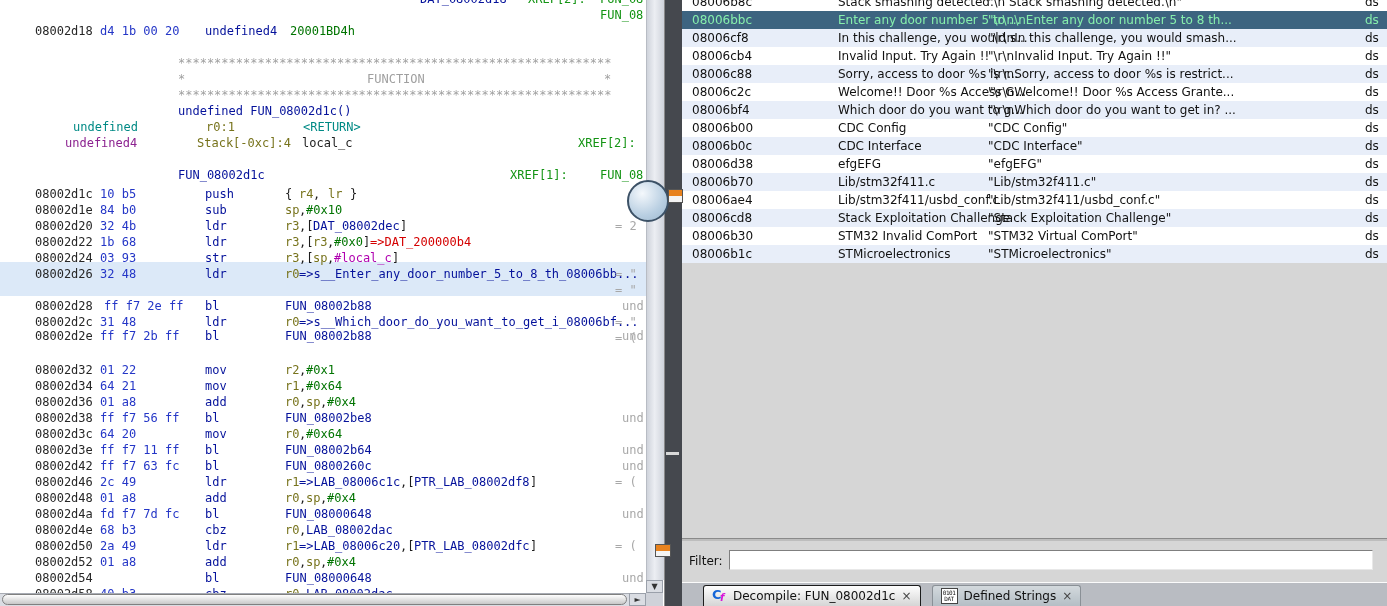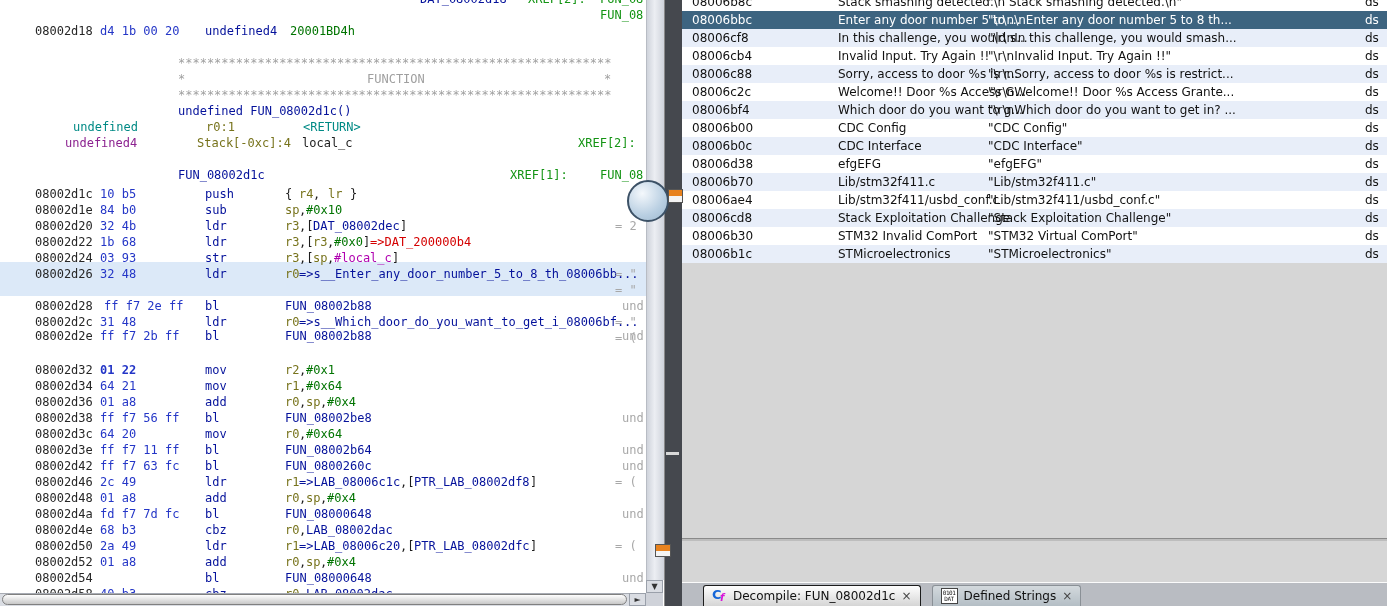--- a/index.html
+++ b/index.html
@@ -52,21 +52,21 @@
   .flag-marker .flag-top{display:block;width:100%;height:6px;background:#e8821e;}
   #flag-marker-1{left:668px;top:189px;}
   #flag-marker-2{left:655px;top:544px;width:16px;height:13px;}
 
   
   #right-panel{position:absolute;left:681px;top:0;width:706px;height:606px;background:#d6d6d6;}
   #strings-rows{position:absolute;left:0;top:0;width:706px;height:423px;overflow:hidden;background:#d6d6d6;}
   .trow{position:absolute;left:0;width:706px;height:18px;background:#fff;color:#111;
         font-size:12px;}
   .trow.stripe{background:#e8eef9;}
-  .trow.sel{background:#3d6480;color:#ffffff;}
+  .trow.sel{background:#3d6480;color:#86efac;}
   .cell{position:absolute;top:2px;white-space:pre;}
   .cell.addr{left:11px;}
   .cell.prev{left:157px;}
   .cell.repr{left:307px;}
   .cell.dtype{left:684px;}
 
   #table-divider{position:absolute;left:0;top:538px;width:706px;height:3px;background:#bdbdbd;border-top:1px solid #8a8a8a;box-sizing:border-box;}
   #filter-bar{position:absolute;left:0;top:541px;width:706px;height:41px;background:#d6d6d6;}
   #filter-label{position:absolute;left:8px;top:13px;font-size:12px;color:#111;}
   #filter-input{position:absolute;left:48px;top:9px;width:644px;height:20px;box-sizing:border-box;
@@ -108,21 +108,21 @@
       <div class="lline" style="top: 202px;"><span class="seg c-addr" style="left: 35px;">08002d1e</span><span class="seg c-byte" style="left: 100px;">84 b0</span><span class="seg c-mn" style="left: 205px;">sub</span><span class="seg c-reg" style="left: 285px;">sp</span><span class="seg c-blk" style="left: 299px;">,</span><span class="seg c-green" style="left: 306px;">#0x10</span></div>
       <div class="lline" style="top: 218px;"><span class="seg c-addr" style="left: 35px;">08002d20</span><span class="seg c-byte" style="left: 100px;">32 4b</span><span class="seg c-mn" style="left: 205px;">ldr</span><span class="seg c-reg" style="left: 285px;">r3</span><span class="seg c-blk" style="left: 299px;">,[</span><span class="seg c-mn" style="left: 313px;">DAT_08002dec</span><span class="seg c-blk" style="left: 400px;">]</span><span class="seg c-frag" style="left: 615px;">= 2</span></div>
       <div class="lline" style="top: 234px;"><span class="seg c-addr" style="left: 35px;">08002d22</span><span class="seg c-byte" style="left: 100px;">1b 68</span><span class="seg c-mn" style="left: 205px;">ldr</span><span class="seg c-reg" style="left: 285px;">r3</span><span class="seg c-blk" style="left: 299px;">,[</span><span class="seg c-reg" style="left: 313px;">r3</span><span class="seg c-blk" style="left: 327px;">,</span><span class="seg c-green" style="left: 334px;">#0x0</span><span class="seg c-blk" style="left: 363px;">]</span><span class="seg c-red" style="left: 370px;">=&gt;DAT_200000b4</span></div>
       <div class="lline" style="top: 250px;"><span class="seg c-addr" style="left: 35px;">08002d24</span><span class="seg c-byte" style="left: 100px;">03 93</span><span class="seg c-mn" style="left: 205px;">str</span><span class="seg c-reg" style="left: 285px;">r3</span><span class="seg c-blk" style="left: 299px;">,[</span><span class="seg c-reg" style="left: 313px;">sp</span><span class="seg c-blk" style="left: 327px;">,</span><span class="seg c-loc" style="left: 334px;">#local_c</span><span class="seg c-blk" style="left: 392px;">]</span></div>
       <div class="lline" style="top: 266px;"><span class="seg c-addr" style="left: 35px;">08002d26</span><span class="seg c-byte" style="left: 100px;">32 48</span><span class="seg c-mn" style="left: 205px;">ldr</span><span class="seg c-reg" style="left: 285px;">r0</span><span class="seg c-mn" style="left: 299px;">=&gt;s__Enter_any_door_number_5_to_8_th_08006bb...</span><span class="seg c-frag" style="left: 615px;">= "</span></div>
       <div class="lline" style="top: 282px;"><span class="seg c-frag" style="left: 615px;">= "</span></div>
       <div class="lline" style="top: 298px;"><span class="seg c-addr" style="left: 35px;">08002d28</span><span class="seg c-byte" style="left: 104px;">ff f7 2e ff</span><span class="seg c-mn" style="left: 205px;">bl</span><span class="seg c-mn" style="left: 285px;">FUN_08002b88</span><span class="seg c-frag" style="left: 622px;">und</span></div>
       <div class="lline" style="top: 314px;"><span class="seg c-addr" style="left: 35px;">08002d2c</span><span class="seg c-byte" style="left: 100px;">31 48</span><span class="seg c-mn" style="left: 205px;">ldr</span><span class="seg c-reg" style="left: 285px;">r0</span><span class="seg c-mn" style="left: 299px;">=&gt;s__Which_door_do_you_want_to_get_i_08006bf...</span><span class="seg c-frag" style="left: 615px;">= "</span></div>
       <div class="lline" style="top: 330px;"><span class="seg c-frag" style="left: 615px;">= (</span></div>
       <div class="lline" style="top: 328px;"><span class="seg c-addr" style="left: 35px;">08002d2e</span><span class="seg c-byte" style="left: 100px;">ff f7 2b ff</span><span class="seg c-mn" style="left: 205px;">bl</span><span class="seg c-mn" style="left: 285px;">FUN_08002b88</span><span class="seg c-frag" style="left: 622px;">und</span></div>
-      <div class="lline" style="top: 362px;"><span class="seg c-addr" style="left: 35px;">08002d32</span><span class="seg c-byte" style="left: 100px; font-weight: bold;">01 22</span><span class="seg c-mn" style="left: 205px;">mov</span><span class="seg c-reg" style="left: 285px;">r2</span><span class="seg c-blk" style="left: 299px;">,</span><span class="seg c-green" style="left: 306px;">#0x1</span></div>
+      <div class="lline" style="top: 362px;"><span class="seg c-addr" style="left: 35px;">08002d32</span><span class="seg c-byte" style="left: 100px;">01 22</span><span class="seg c-mn" style="left: 205px;">mov</span><span class="seg c-reg" style="left: 285px;">r2</span><span class="seg c-blk" style="left: 299px;">,</span><span class="seg c-green" style="left: 306px;">#0x1</span></div>
       <div class="lline" style="top: 378px;"><span class="seg c-addr" style="left: 35px;">08002d34</span><span class="seg c-byte" style="left: 100px;">64 21</span><span class="seg c-mn" style="left: 205px;">mov</span><span class="seg c-reg" style="left: 285px;">r1</span><span class="seg c-blk" style="left: 299px;">,</span><span class="seg c-green" style="left: 306px;">#0x64</span></div>
       <div class="lline" style="top: 394px;"><span class="seg c-addr" style="left: 35px;">08002d36</span><span class="seg c-byte" style="left: 100px;">01 a8</span><span class="seg c-mn" style="left: 205px;">add</span><span class="seg c-reg" style="left: 285px;">r0</span><span class="seg c-blk" style="left: 299px;">,</span><span class="seg c-reg" style="left: 306px;">sp</span><span class="seg c-blk" style="left: 320px;">,</span><span class="seg c-green" style="left: 327px;">#0x4</span></div>
       <div class="lline" style="top: 410px; text-align: center;"><span class="seg c-addr" style="left: 35px;">08002d38</span><span class="seg c-byte" style="left: 100px;">ff f7 56 ff</span><span class="seg c-mn" style="left: 205px;">bl</span><span class="seg c-mn" style="left: 285px;">FUN_08002be8</span><span class="seg c-frag" style="left: 622px;">und</span></div>
       <div class="lline" style="top: 426px;"><span class="seg c-addr" style="left: 35px;">08002d3c</span><span class="seg c-byte" style="left: 100px;">64 20</span><span class="seg c-mn" style="left: 205px;">mov</span><span class="seg c-reg" style="left: 285px;">r0</span><span class="seg c-blk" style="left: 299px;">,</span><span class="seg c-green" style="left: 306px;">#0x64</span></div>
       <div class="lline" style="top: 442px;"><span class="seg c-addr" style="left: 35px;">08002d3e</span><span class="seg c-byte" style="left: 100px;">ff f7 11 ff</span><span class="seg c-mn" style="left: 205px;">bl</span><span class="seg c-mn" style="left: 285px;">FUN_08002b64</span><span class="seg c-frag" style="left: 622px;">und</span></div>
       <div class="lline" style="top: 458px;"><span class="seg c-addr" style="left: 35px;">08002d42</span><span class="seg c-byte" style="left: 100px;">ff f7 63 fc</span><span class="seg c-mn" style="left: 205px;">bl</span><span class="seg c-mn" style="left: 285px;">FUN_0800260c</span><span class="seg c-frag" style="left: 622px;">und</span></div>
       <div class="lline" style="top: 474px;"><span class="seg c-addr" style="left: 35px;">08002d46</span><span class="seg c-byte" style="left: 100px;">2c 49</span><span class="seg c-mn" style="left: 205px;">ldr</span><span class="seg c-reg" style="left: 285px;">r1</span><span class="seg c-mn" style="left: 299px;">=&gt;LAB_08006c1c</span><span class="seg c-blk" style="left: 400px;">,[</span><span class="seg c-mn" style="left: 414px;">PTR_LAB_08002df8</span><span class="seg c-blk" style="left: 530px;">]</span><span class="seg c-frag" style="left: 615px;">= (</span></div>
       <div class="lline" style="top: 490px;"><span class="seg c-addr" style="left: 35px;">08002d48</span><span class="seg c-byte" style="left: 100px;">01 a8</span><span class="seg c-mn" style="left: 205px;">add</span><span class="seg c-reg" style="left: 285px;">r0</span><span class="seg c-blk" style="left: 299px;">,</span><span class="seg c-reg" style="left: 306px;">sp</span><span class="seg c-blk" style="left: 320px;">,</span><span class="seg c-green" style="left: 327px;">#0x4</span></div>
       <div class="lline" style="top: 506px;"><span class="seg c-addr" style="left: 35px;">08002d4a</span><span class="seg c-byte" style="left: 100px;">fd f7 7d fc</span><span class="seg c-mn" style="left: 205px;">bl</span><span class="seg c-mn" style="left: 285px;">FUN_08000648</span><span class="seg c-frag" style="left: 622px;">und</span></div>
       <div class="lline" style="top: 522px;"><span class="seg c-addr" style="left: 35px;">08002d4e</span><span class="seg c-byte" style="left: 100px;">68 b3</span><span class="seg c-mn" style="left: 205px;">cbz</span><span class="seg c-reg" style="left: 285px;">r0</span><span class="seg c-blk" style="left: 299px;">,</span><span class="seg c-mn" style="left: 306px;">LAB_08002dac</span></div>
@@ -237,20 +237,24 @@
       </div>
       <div class="trow stripe" style="top: 245px;">
         <span class="cell addr">08006b1c</span>
         <span class="cell prev">STMicroelectronics</span>
         <span class="cell repr">"STMicroelectronics"</span>
         <span class="cell dtype">ds</span>
       </div>
     </div>
   <div id="table-divider"></div>
 
+  <div id="filter-bar">
+    <span id="filter-label">Filter:</span>
+    <input id="filter-input" type="text" value="" style="">
+  </div>
 
   <div id="tab-bar">
     <div class="tab" id="tab-decompile">
       <span class="cf-icon">
         <span class="cf-c">C</span>
         <span class="cf-f">f</span>
       </span>
       <span>Decompile: FUN_08002d1c</span>
       <span class="tab-close">×</span>
     </div>

